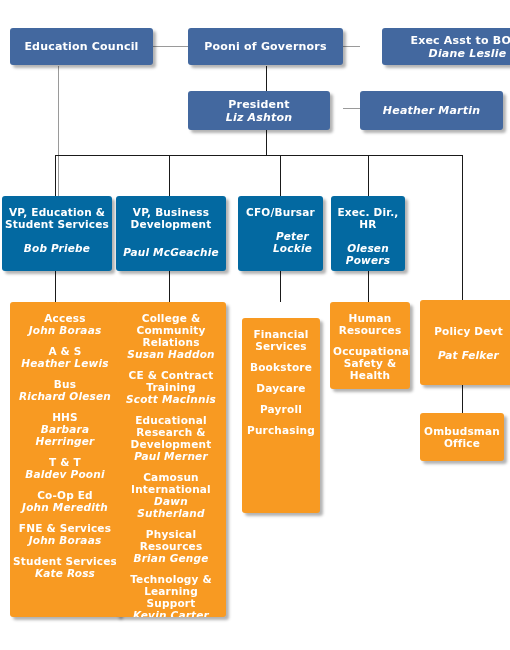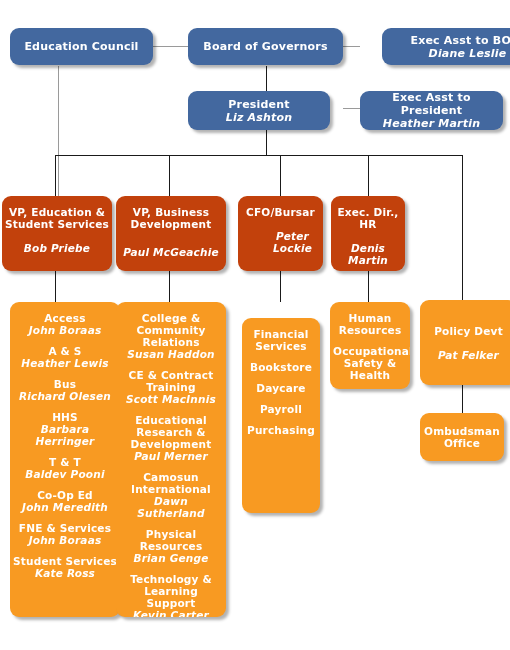--- a/index.html
+++ b/index.html
@@ -22,32 +22,32 @@
     background: #1a1a1a;
   }
   .line.gray { background: #9a9a9a; }
   .line.h { height: 1px; }
   .line.v { width: 1px; }
 
   
   .node {
     position: absolute;
     box-sizing: border-box;
-    border-radius: 9px;
+    border-radius: 3px;
     color: #ffffff;
     text-align: center;
     display: flex;
     flex-direction: column;
     justify-content: flex-start;
     align-items: center;
     box-shadow: 3px 3px 3px rgba(0,0,0,0.30);
     overflow: hidden;
   }
   .node.blue  { background: #43689f; }
-  .node.green { background: #c2410c; }
+  .node.green { background: #0369a1; }
   .node.orange{ background: #f89a22; }
 
   .node.center-v { justify-content: center; }
 
   .title {
     font-weight: bold;
     font-size: 10.5px;
     line-height: 12px;
     letter-spacing: 0.2px;
     white-space: pre-line;
@@ -103,35 +103,34 @@
   <div class="line v" style="left:280px; top:271px; height:31px;"></div>
   <div class="line v" style="left:368px; top:271px; height:31px;"></div>
 
   <div class="line v" style="left:462px; top:385px; height:28px;"></div>
 
   <div class="node blue center-v" style="left:10px; top:28px; width:143px; height:37px;">
     <div class="title">Education Council</div>
   </div>
 
   <div class="node blue center-v" style="left:188px; top:28px; width:155px; height:37px;">
-    <div class="title">Board of Governors</div>
+    <div class="title">Pooni of Governors</div>
   </div>
 
   <div class="node blue center-v" style="left:360px; top:28px; width:171px; height:37px;margin-left:22px;">
     <div class="title">Exec Asst to BOG.</div>
     <div class="person">Diane Leslie</div>
   </div>
 
   <div class="node blue center-v" style="left:188px; top:91px; width:142px; height:39px;">
     <div class="title">President</div>
     <div class="person">Liz Ashton</div>
   </div>
 
   <div class="node blue center-v" style="left:360px; top:91px; width:143px; height:39px;">
-    <div class="title">Exec Asst to President</div>
     <div class="person">Heather Martin</div>
   </div>
 
   <div class="node green" style="left:2px; top:196px; width:110px; height:75px;">
     <div class="node-pad">
       <div class="title">VP, Education &amp;
 Student Services</div>
       <div class="person" style="margin-top:12px;">Bob Priebe</div>
     </div>
   </div>
@@ -148,21 +147,21 @@
     <div class="node-pad">
       <div class="title">CFO/Bursar</div>
       <div class="person" style="margin-top:12px;margin-left:24px;">Peter Lockie</div>
     </div>
   </div>
 
   <div class="node green" style="left:331px; top:196px; width:74px; height:75px;">
     <div class="node-pad">
       <div class="title">Exec. Dir.,
 HR</div>
-      <div class="person" style="margin-top:12px;">Denis Martin</div>
+      <div class="person" style="margin-top:12px;">Olesen Powers</div>
     </div>
   </div>
 
   <div class="node orange" style="left:10px; top:302px; width:110px; height:315px;">
     <div class="node-pad" id="col-education-services">
         <div class="entry">
           <div class="title">Access</div>
           <div class="person">John Boraas</div>
         </div>
         <div class="entry">

